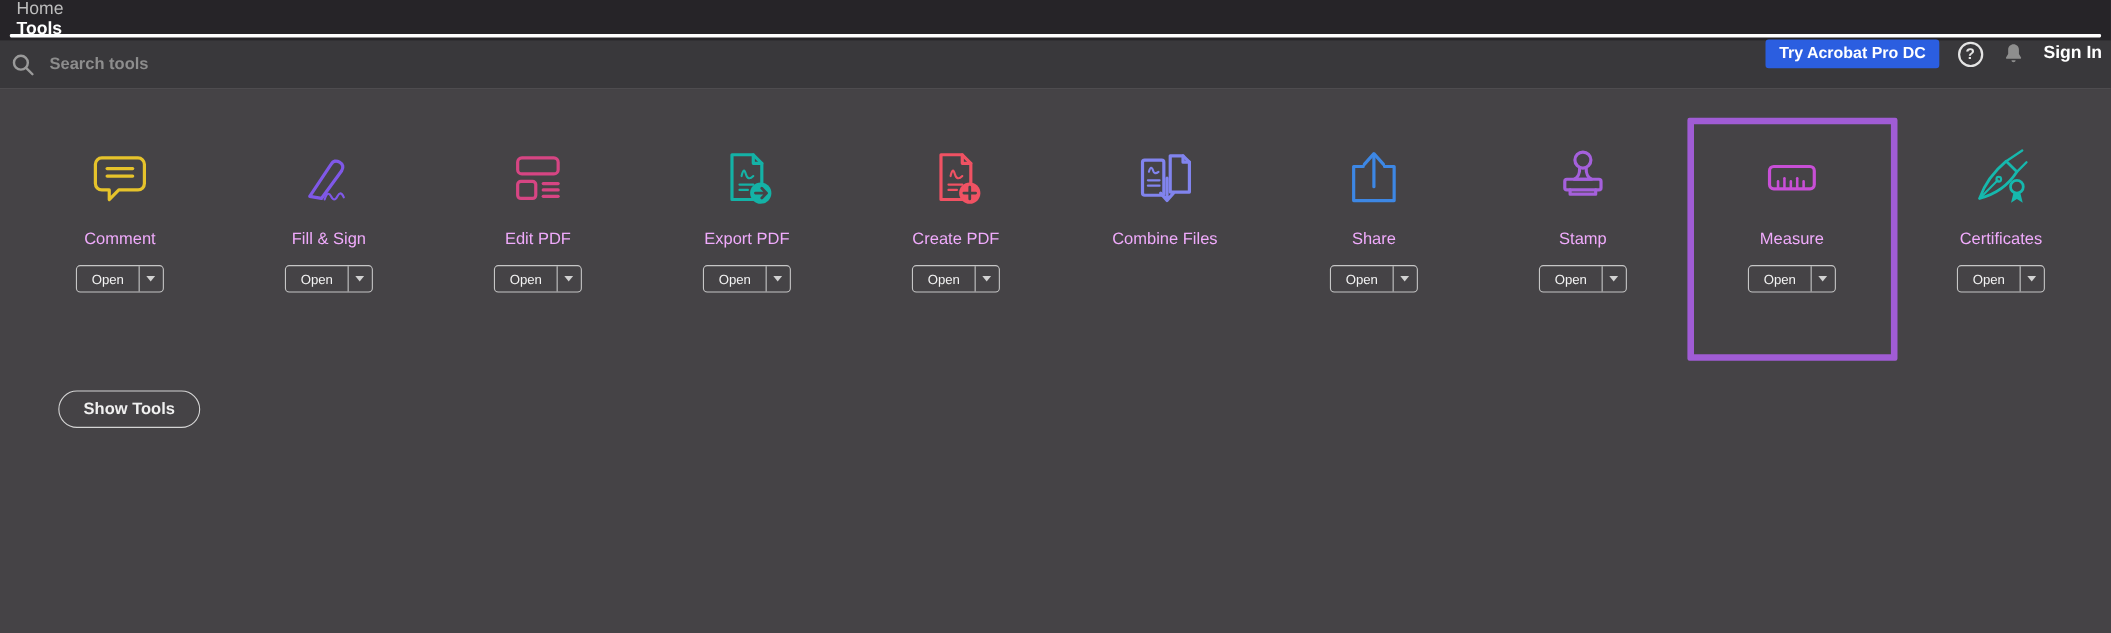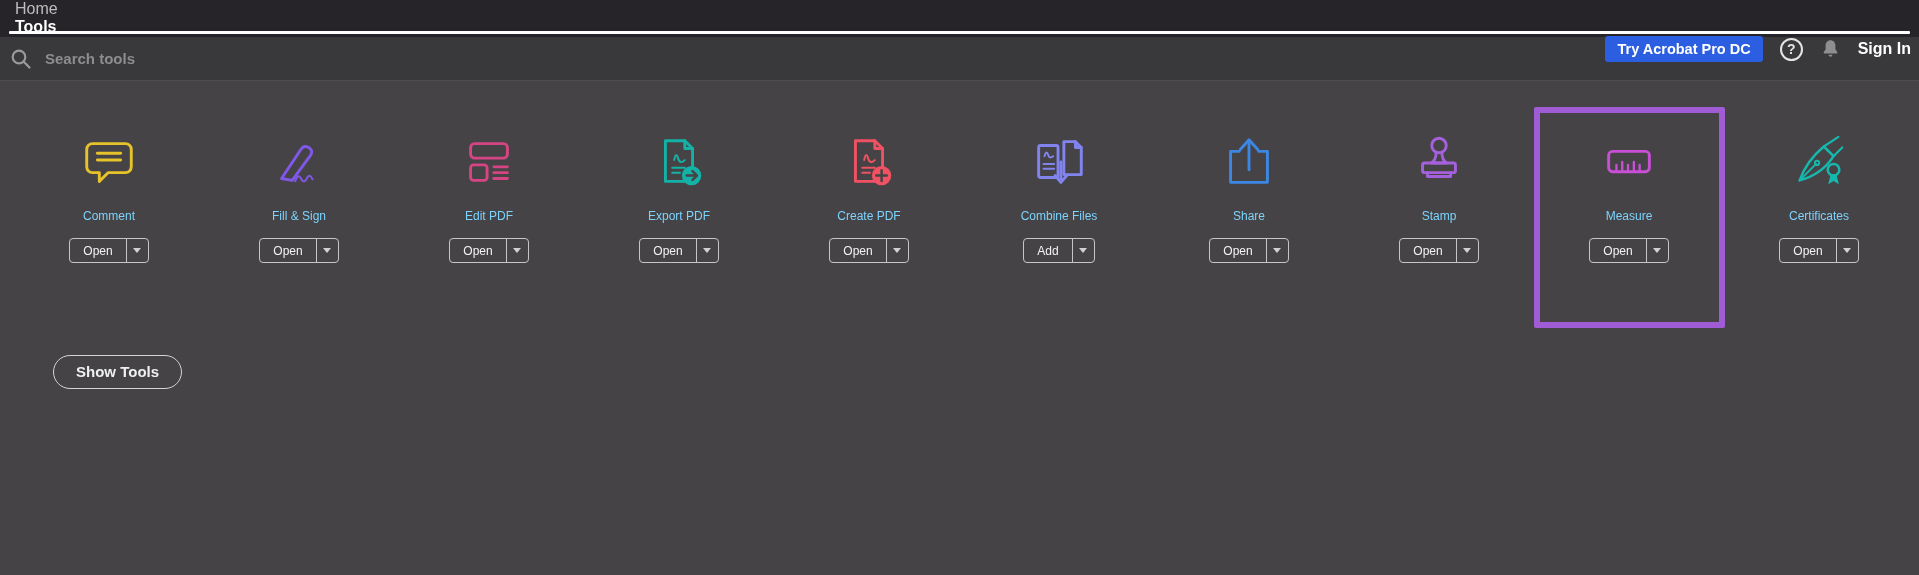--- a/index.html
+++ b/index.html
@@ -78,21 +78,21 @@
     content:""; position:absolute; left:0; right:-1px; top:3px; bottom:0;
     border:6px solid var(--highlight-purple,#a05cd5);
     border-radius:2px; pointer-events:none;
   }
   .tile-icon {
     width:64px; height:64px; margin:26px auto 0;
     display:flex; align-items:center; justify-content:center;
   }
   .tile-icon svg { width:62px; height:62px; }
   .tile-label {
-    margin-top:15px; font-size:12px; color:#7dd3fc;
+    margin-top:15px; font-size:15px; color:#f0abfc;
   }
   .tile-action { margin-top:15px; display:flex; justify-content:center; }
   .split-btn {
     display:inline-flex; align-items:stretch;
     border:1px solid #c6c6c6; border-radius:4px;
     height:25px; cursor:pointer; background:transparent;
   }
   .btn-label {
     display:flex; align-items:center; padding:0 13px;
     font-size:12px; color:#f3f3f3; border-right:1px solid #c6c6c6;
@@ -247,26 +247,20 @@
       <rect x="11" y="15" width="20" height="33" rx="2"></rect>
       <path d="M37 11h12l6 6v28H37z"></path>
           <path d="M49 11v6h6"></path>
       <path d="M17 26q2-7 4-1q1 4 5 1" stroke-width="2"></path>
       <line x1="16" y1="34" x2="27" y2="34" stroke-width="2"></line>
           <line x1="16" y1="39" x2="27" y2="39" stroke-width="2"></line>
       <path d="M34 32v20 M28 46l6 7 6-7"></path>
         </svg>
       </div>
     <div class="tile-label">Combine Files</div>
-    <div class="tile-action">
-      <span class="split-btn">
-        <span class="btn-label">Add</span>
-        <span class="btn-arrow"></span>
-      </span>
-    </div>
   </div>
 
   <div class="tile">
     <div class="tile-icon">
         <svg viewBox="0 0 64 64" fill="none" stroke="#3d87e4" stroke-width="3" stroke-linecap="round" stroke-linejoin="round">
       <path d="M22 21h-9v32h38V21h-9"></path>
       <line x1="32" y1="40" x2="32" y2="11"></line>
       <path d="M23 19 32 9l9 10"></path>
         </svg>
       </div>

